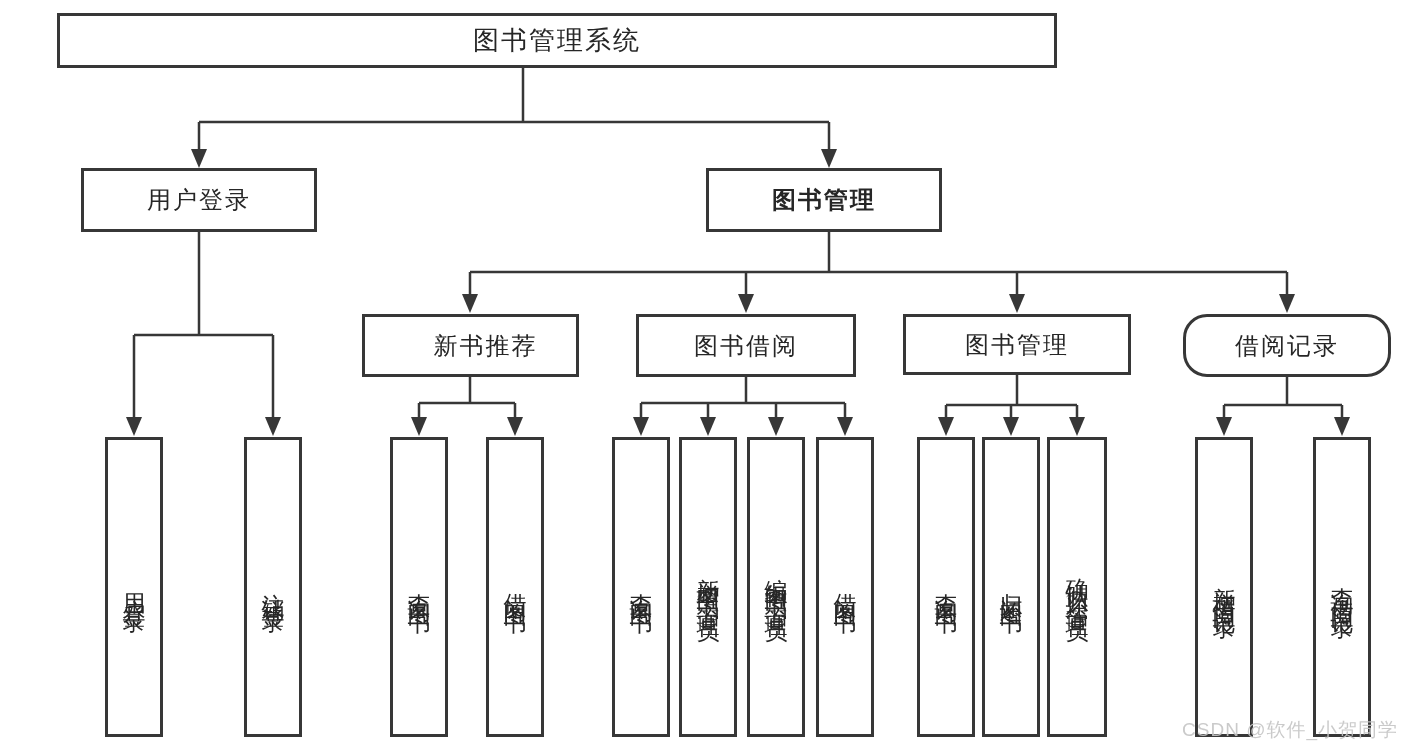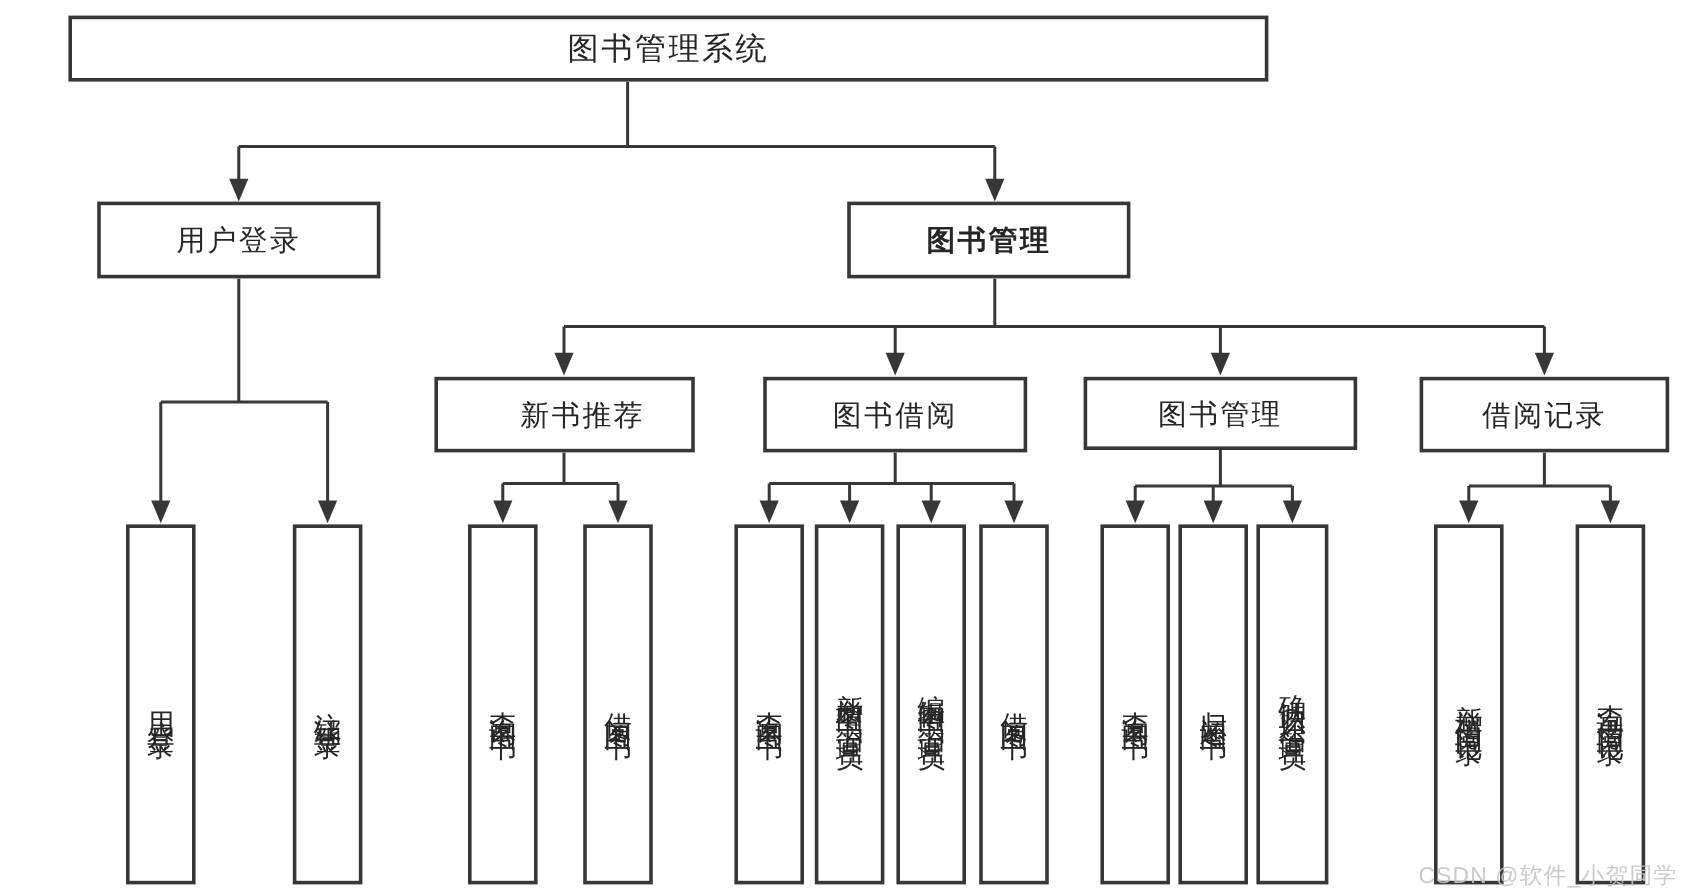--- a/index.html
+++ b/index.html
@@ -119,21 +119,21 @@
 
   <div class="hbox" style="left:362px; top:314px; width:217px; height:63px;padding-left:30px;">
     <span>新书推荐</span>
   </div>
   <div class="hbox" style="left:636px; top:314px; width:220px; height:63px;">
     <span>图书借阅</span>
   </div>
   <div class="hbox" style="left:903px; top:314px; width:228px; height:61px;">
     <span>图书管理</span>
   </div>
-  <div class="hbox" style="left:1183px; top:314px; width:208px; height:63px;">
+  <div class="hbox" style="left:1183px; top:314px; width:208px; height:63px;border-radius:24px;">
     <span>借阅记录</span>
   </div>
 
   <div class="vbox" style="left:105px; top:437px; width:58px; height:300px;">
     <span class="vtext">用户登录</span>
   </div>
   <div class="vbox" style="left:244px; top:437px; width:58px; height:300px;">
     <span class="vtext">注销登录</span>
   </div>
 

